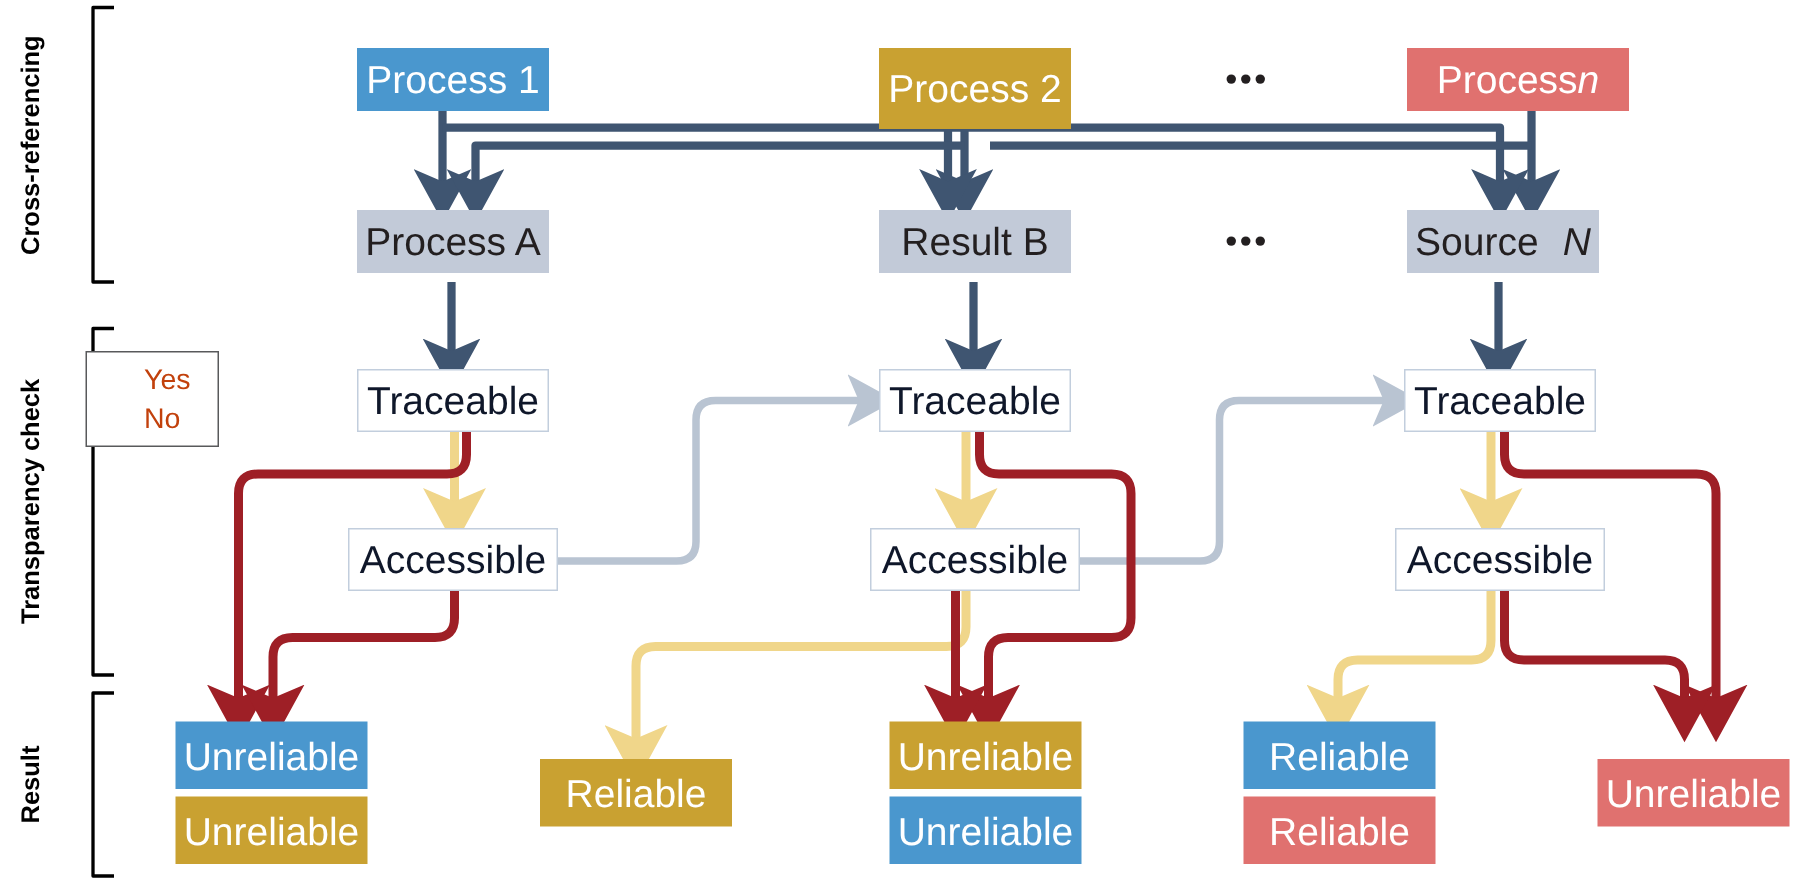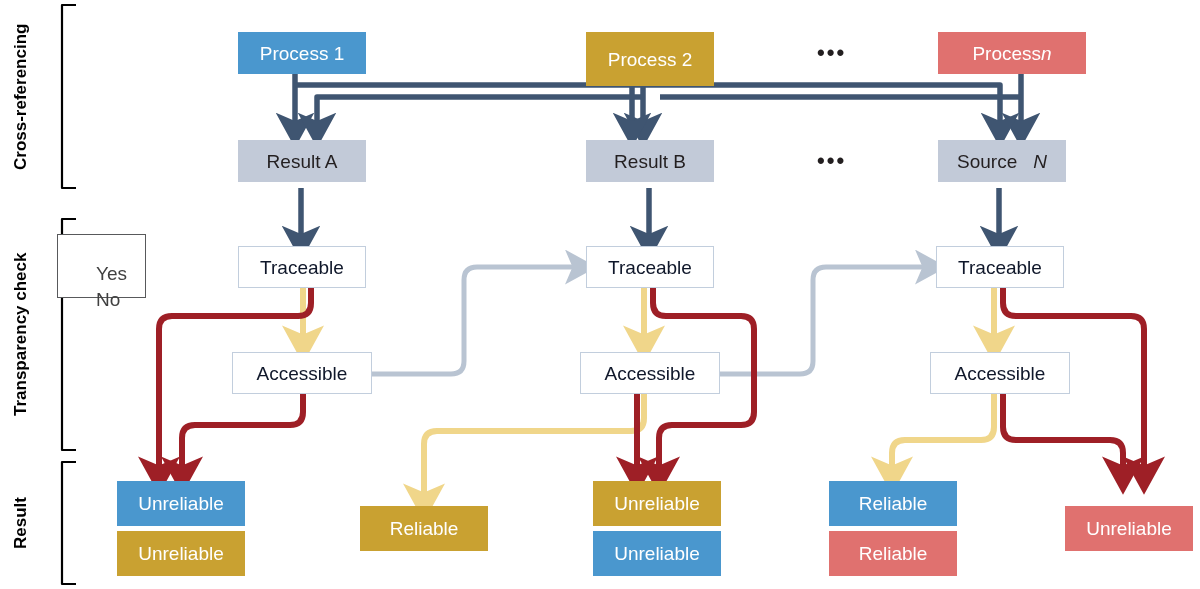--- a/index.html
+++ b/index.html
@@ -1,30 +1,30 @@
 <!DOCTYPE html>
 <html><head>
 <meta charset="utf-8">
 <style>
   html,body{margin:0;padding:0;background:#ffffff;}
   body{width:1200px;height:589px;overflow:hidden;font-family:"Liberation Sans",sans-serif;}
   #stage{position:relative;width:1200px;height:589px;}
   svg#wires{position:absolute;left:0;top:0;width:1200px;height:589px;}
   .box{position:absolute;box-sizing:border-box;display:flex;align-items:center;justify-content:center;
-       font-size:19px;line-height:1;white-space:nowrap;}
+       font-size:26px;line-height:1;white-space:nowrap;}
   .filled{color:#ffffff;}
   .outline{background:#ffffff;border:1.5px solid #c2cedd;color:#0f172a;}
   .src{color:#231f20;}
   .ell{position:absolute;color:#231f20;font-size:22px;font-weight:bold;letter-spacing:2px;}
   .sidelabel{position:absolute;font-size:17px;font-weight:bold;color:#000;
              writing-mode:vertical-rl;transform:rotate(180deg);white-space:nowrap;
              display:flex;align-items:center;justify-content:center;}
   .legend{position:absolute;left:57px;top:234px;width:87px;height:62px;border:1.5px solid #58595b;
           background:#fff;}
-  .legrow{position:absolute;left:8px;font-size:19px;color:#404040;display:flex;align-items:center;gap:5px;margin-top:20px;}
+  .legrow{position:absolute;left:8px;font-size:19px;color:#c2410c;display:flex;align-items:center;gap:5px;}
   .legtxt{padding-left:2px;}
   i{font-style:italic;}
 </style>
 </head>
 <body>
 
 <div id="stage">
 
   <svg id="wires" viewBox="0 0 1200 589">
     <defs>
@@ -117,21 +117,21 @@
   <div class="box filled" style="left:586px;top:32px;width:128px;height:54px;background:#c9a131;">
     <span>Process 2</span>
   </div>
   <div class="box filled" style="left:938px;top:32px;width:148px;height:42px;background:#e0716f;">
     <span>Process </span>
       <i>n</i>
   </div>
   <div class="ell" style="left:817px;top:40px;">•••</div>
 
   <div class="box src" style="left:238px;top:140px;width:128px;height:42px;background:#c2cad8;">
-    <span>Result A</span>
+    <span>Process A</span>
   </div>
   <div class="box src" style="left:586px;top:140px;width:128px;height:42px;background:#c2cad8;">
     <span>Result B</span>
   </div>
   <div class="box src" style="left:938px;top:140px;width:128px;height:42px;background:#c2cad8;gap:16px;">
     <span>Source </span>
       <i>N</i>
   </div>
   <div class="ell" style="left:817px;top:148px;">•••</div>
 

